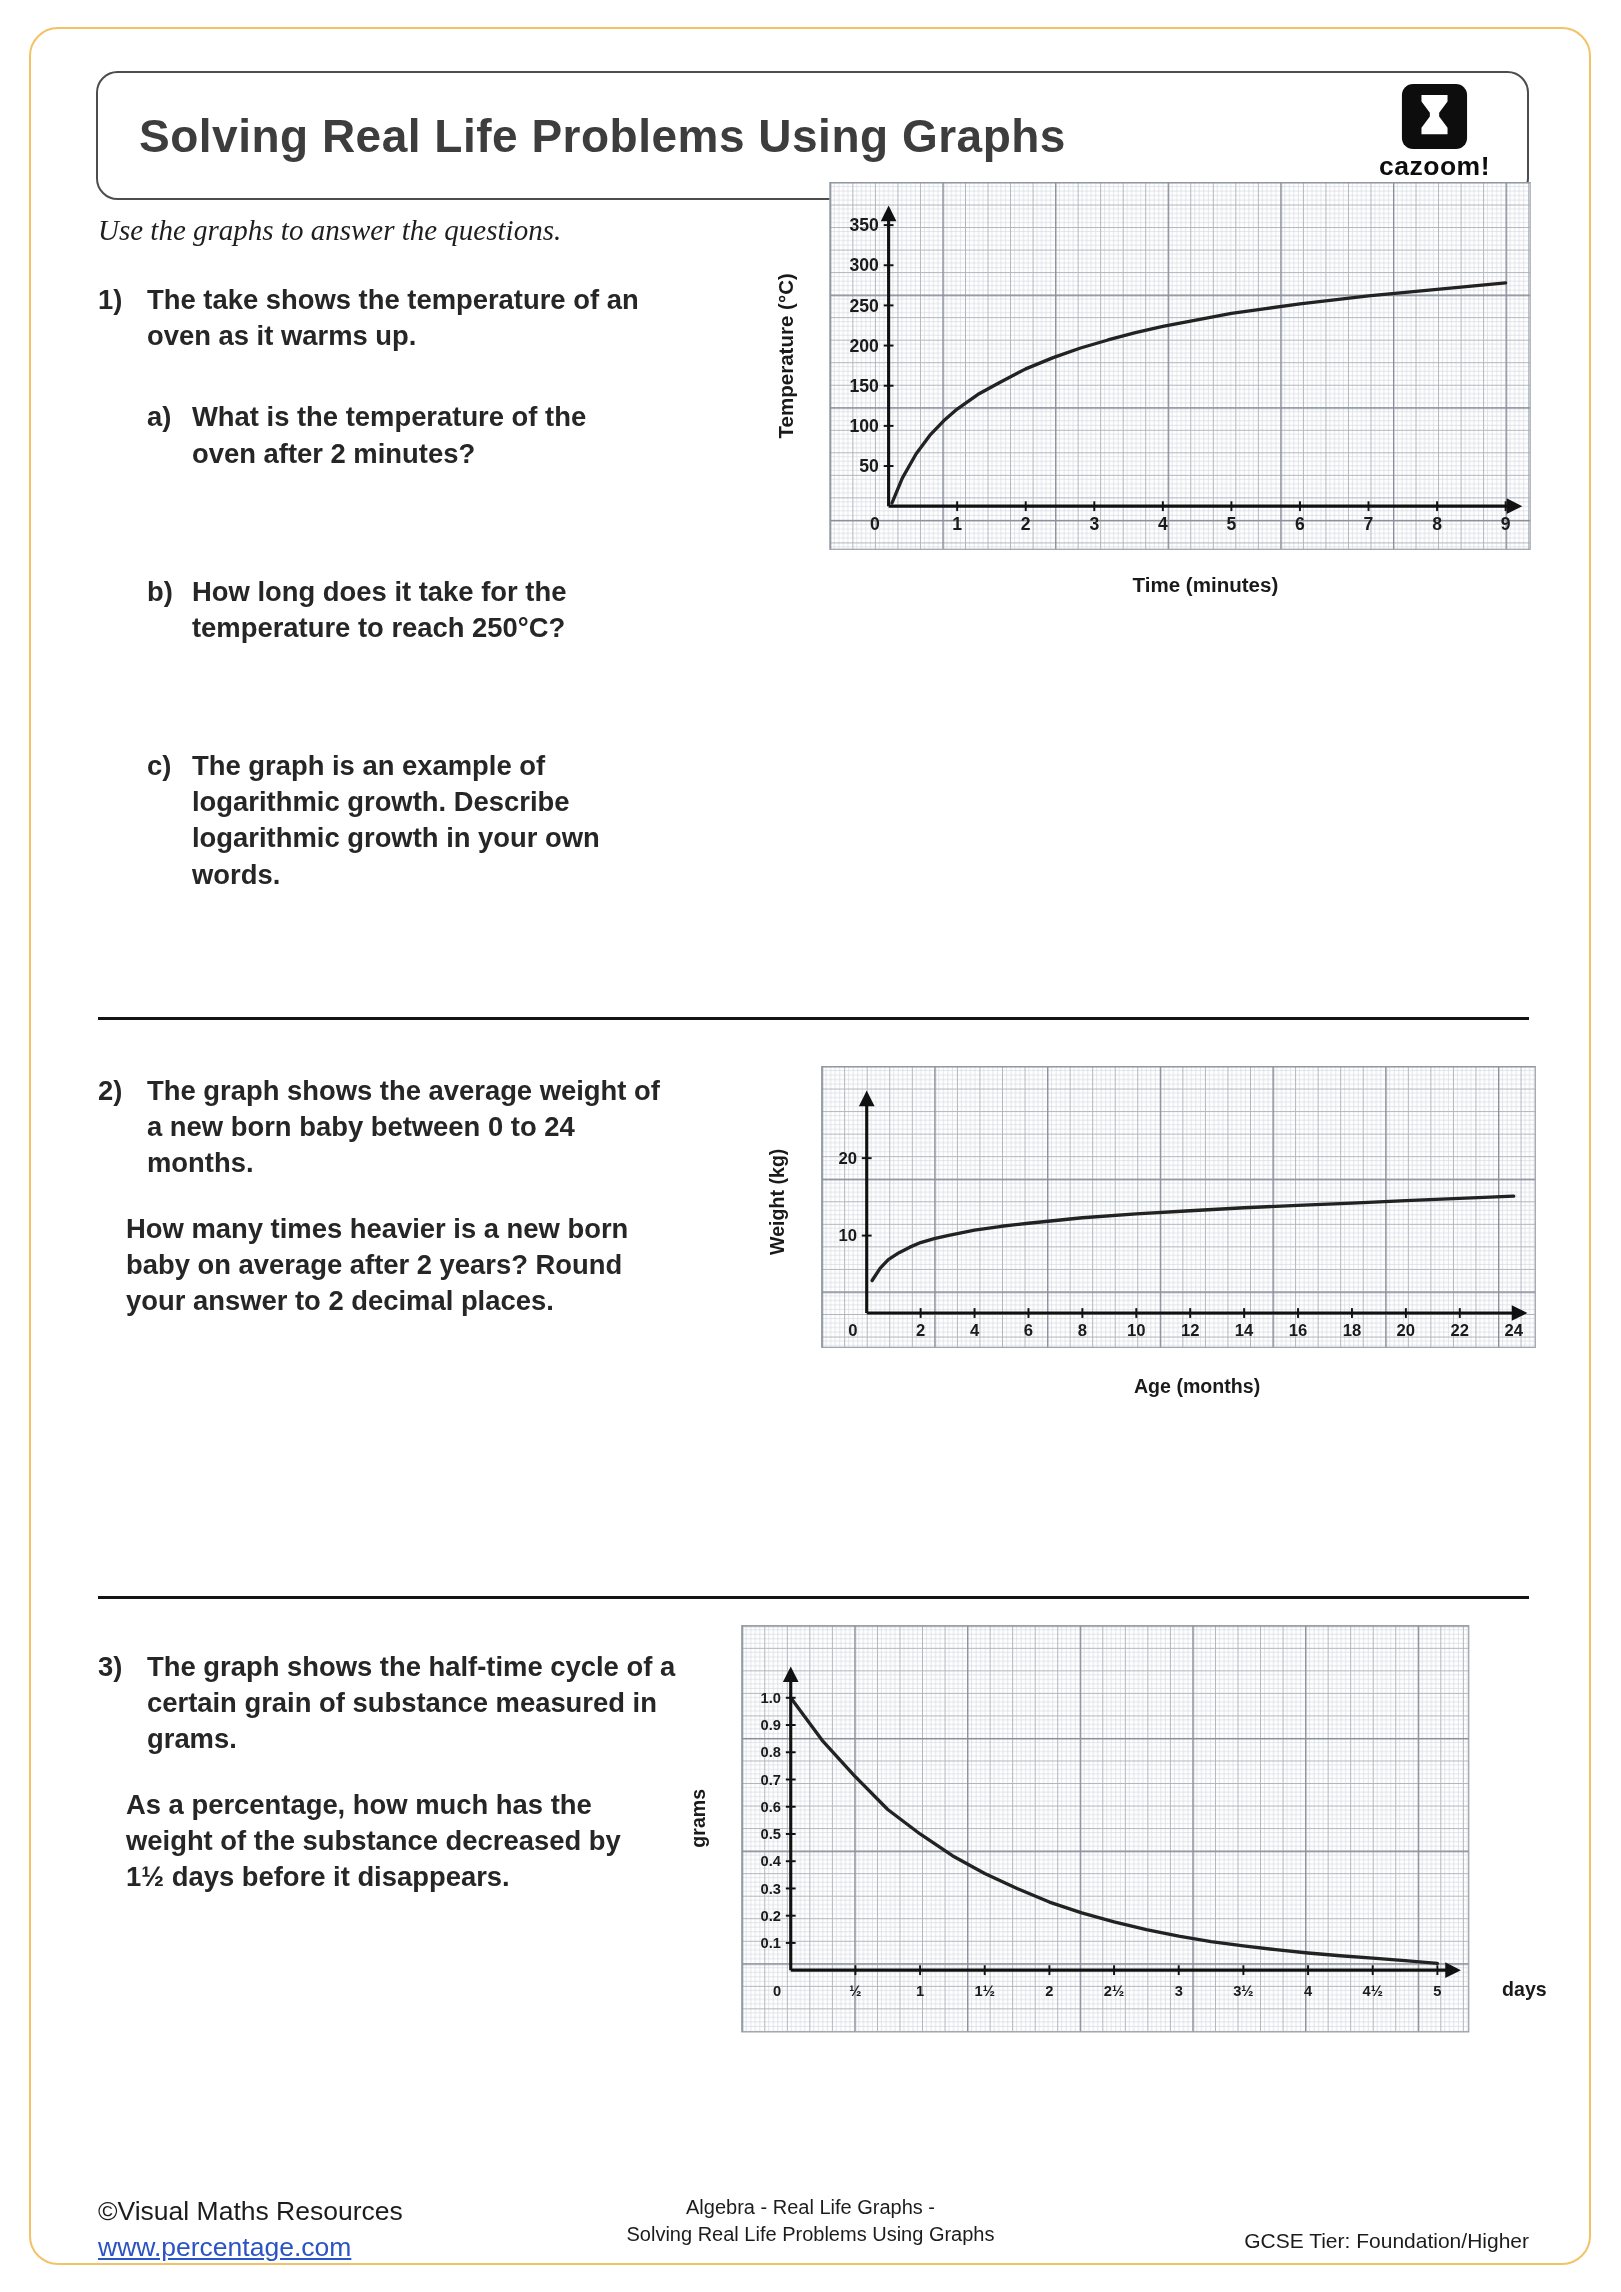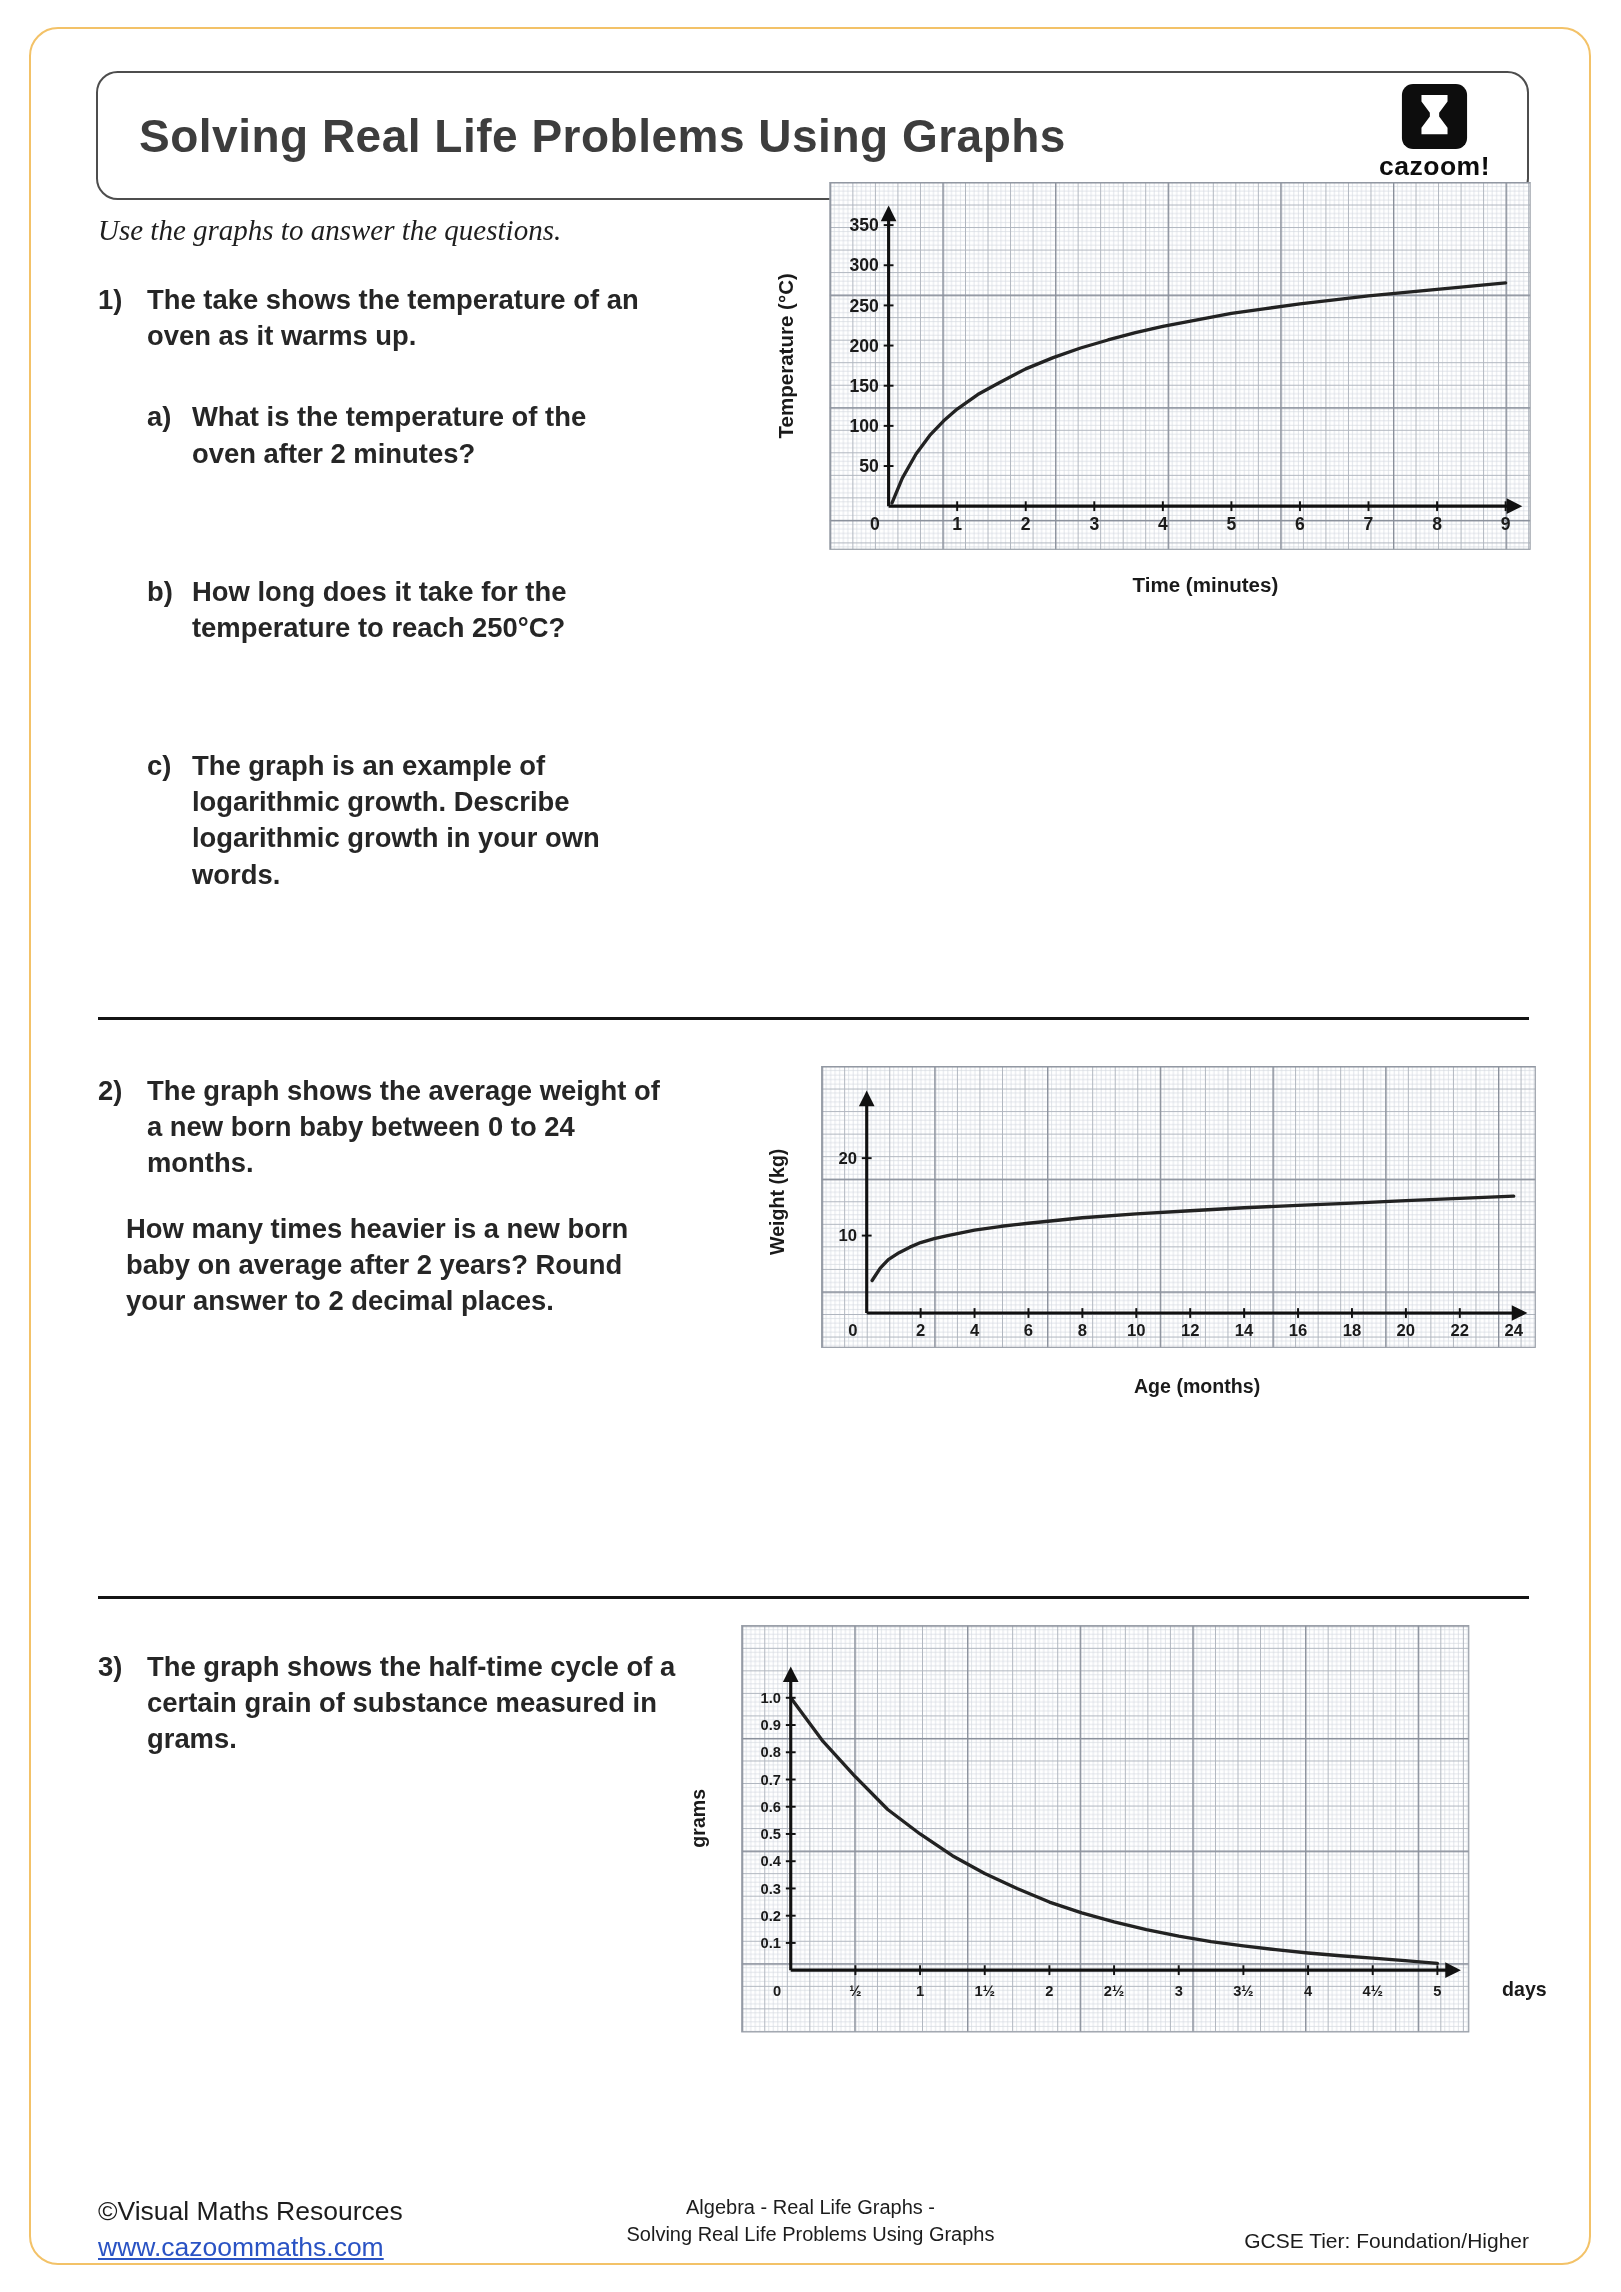--- a/index.html
+++ b/index.html
@@ -219,20 +219,21 @@
         <text transform="translate(32,138.5) rotate(-90)" text-anchor="middle" font-size="20" font-weight="bold" fill="#1a1a1a" font-family="&quot;Liberation Sans&quot;, sans-serif">Weight (kg)</text>
       </svg></div>
 
   <div class="divider divider-2" style="background: rgb(20, 20, 20);"></div>
 
   <section class="q q3">
     <div class="q-row">
       <span class="q-num">3)</span>
       <span class="q-text w545">The graph shows the half-time cycle of a certain grain of substance measured in grams.</span>
     </div>
+    <p class="q-text2">As a percentage, how much has the weight of the substance decreased by 1½ days before it disappears.</p>
   </section>
 
   <div class="chart chart-2"><svg width="872" height="464" viewBox="0 0 890 473">
         <defs>
           <pattern id="half-life-decay-fine" width="23" height="23" patternUnits="userSpaceOnUse">
             <path d="M4.6 0V23M9.2 0V23M13.8 0V23M18.4 0V23M0 4.6H23M0 9.2H23M0 13.8H23M0 18.4H23" stroke="#d4d9df" stroke-width="0.7" fill="none"></path>
             <path d="M0.5 0V23M0 0.5H23" stroke="#b0b6bf" stroke-width="1" fill="none"></path>
           </pattern>
           <pattern id="half-life-decay-heavy" width="115" height="115" patternUnits="userSpaceOnUse">
             <path d="M0.7 0V115M0 0.7H115" stroke="#8a909b" stroke-width="1.4" fill="none"></path>
@@ -289,21 +290,21 @@
           <text x="40" y="107.04999999999998" text-anchor="end" font-size="15" font-weight="bold" fill="#1a1a1a" font-family="&quot;Liberation Sans&quot;, sans-serif">0.9</text>
           <line x1="45" y1="74" x2="55" y2="74" stroke="#111" stroke-width="2"></line>
           <text x="40" y="79.25" text-anchor="end" font-size="15" font-weight="bold" fill="#1a1a1a" font-family="&quot;Liberation Sans&quot;, sans-serif">1.0</text>
           <text x="776" y="378" text-anchor="start" font-size="20" font-weight="bold" fill="#1a1a1a" font-family="&quot;Liberation Sans&quot;, sans-serif">days</text>
         </g>
         <text transform="translate(24,197) rotate(-90)" text-anchor="middle" font-size="20" font-weight="bold" fill="#1a1a1a" font-family="&quot;Liberation Sans&quot;, sans-serif">grams</text>
       </svg></div>
 
   <div class="footer-left">
     <div>©Visual Maths Resources</div>
-    <a href="#" class="footer-link" style="color: rgb(42, 83, 196);">www.cazoommaths.com</a>
+    <a href="#" class="footer-link" style="color: rgb(42, 83, 196);">www.percentage.com</a>
   </div>
   <div class="footer-center">
     <div>Algebra - Real Life Graphs -</div>
     <div>Solving Real Life Problems Using Graphs</div>
   </div>
   <div class="footer-right">GCSE Tier: Foundation/Higher</div>
 </div>
 
 
 </body></html>

